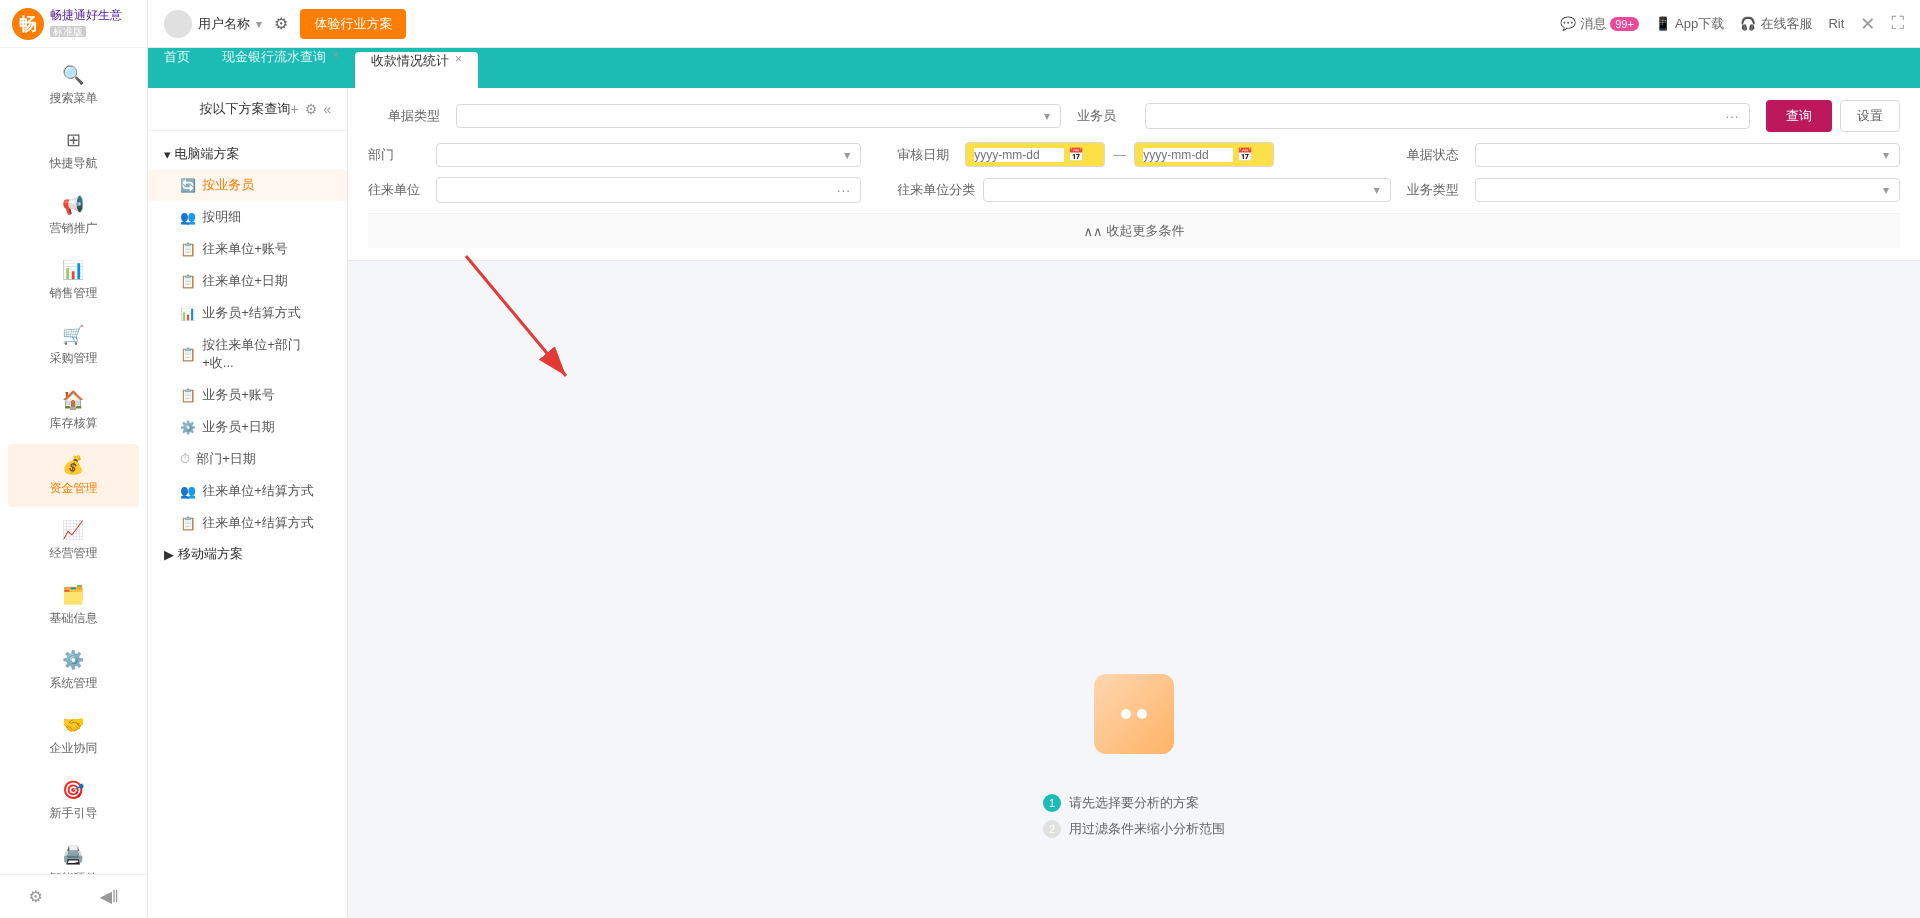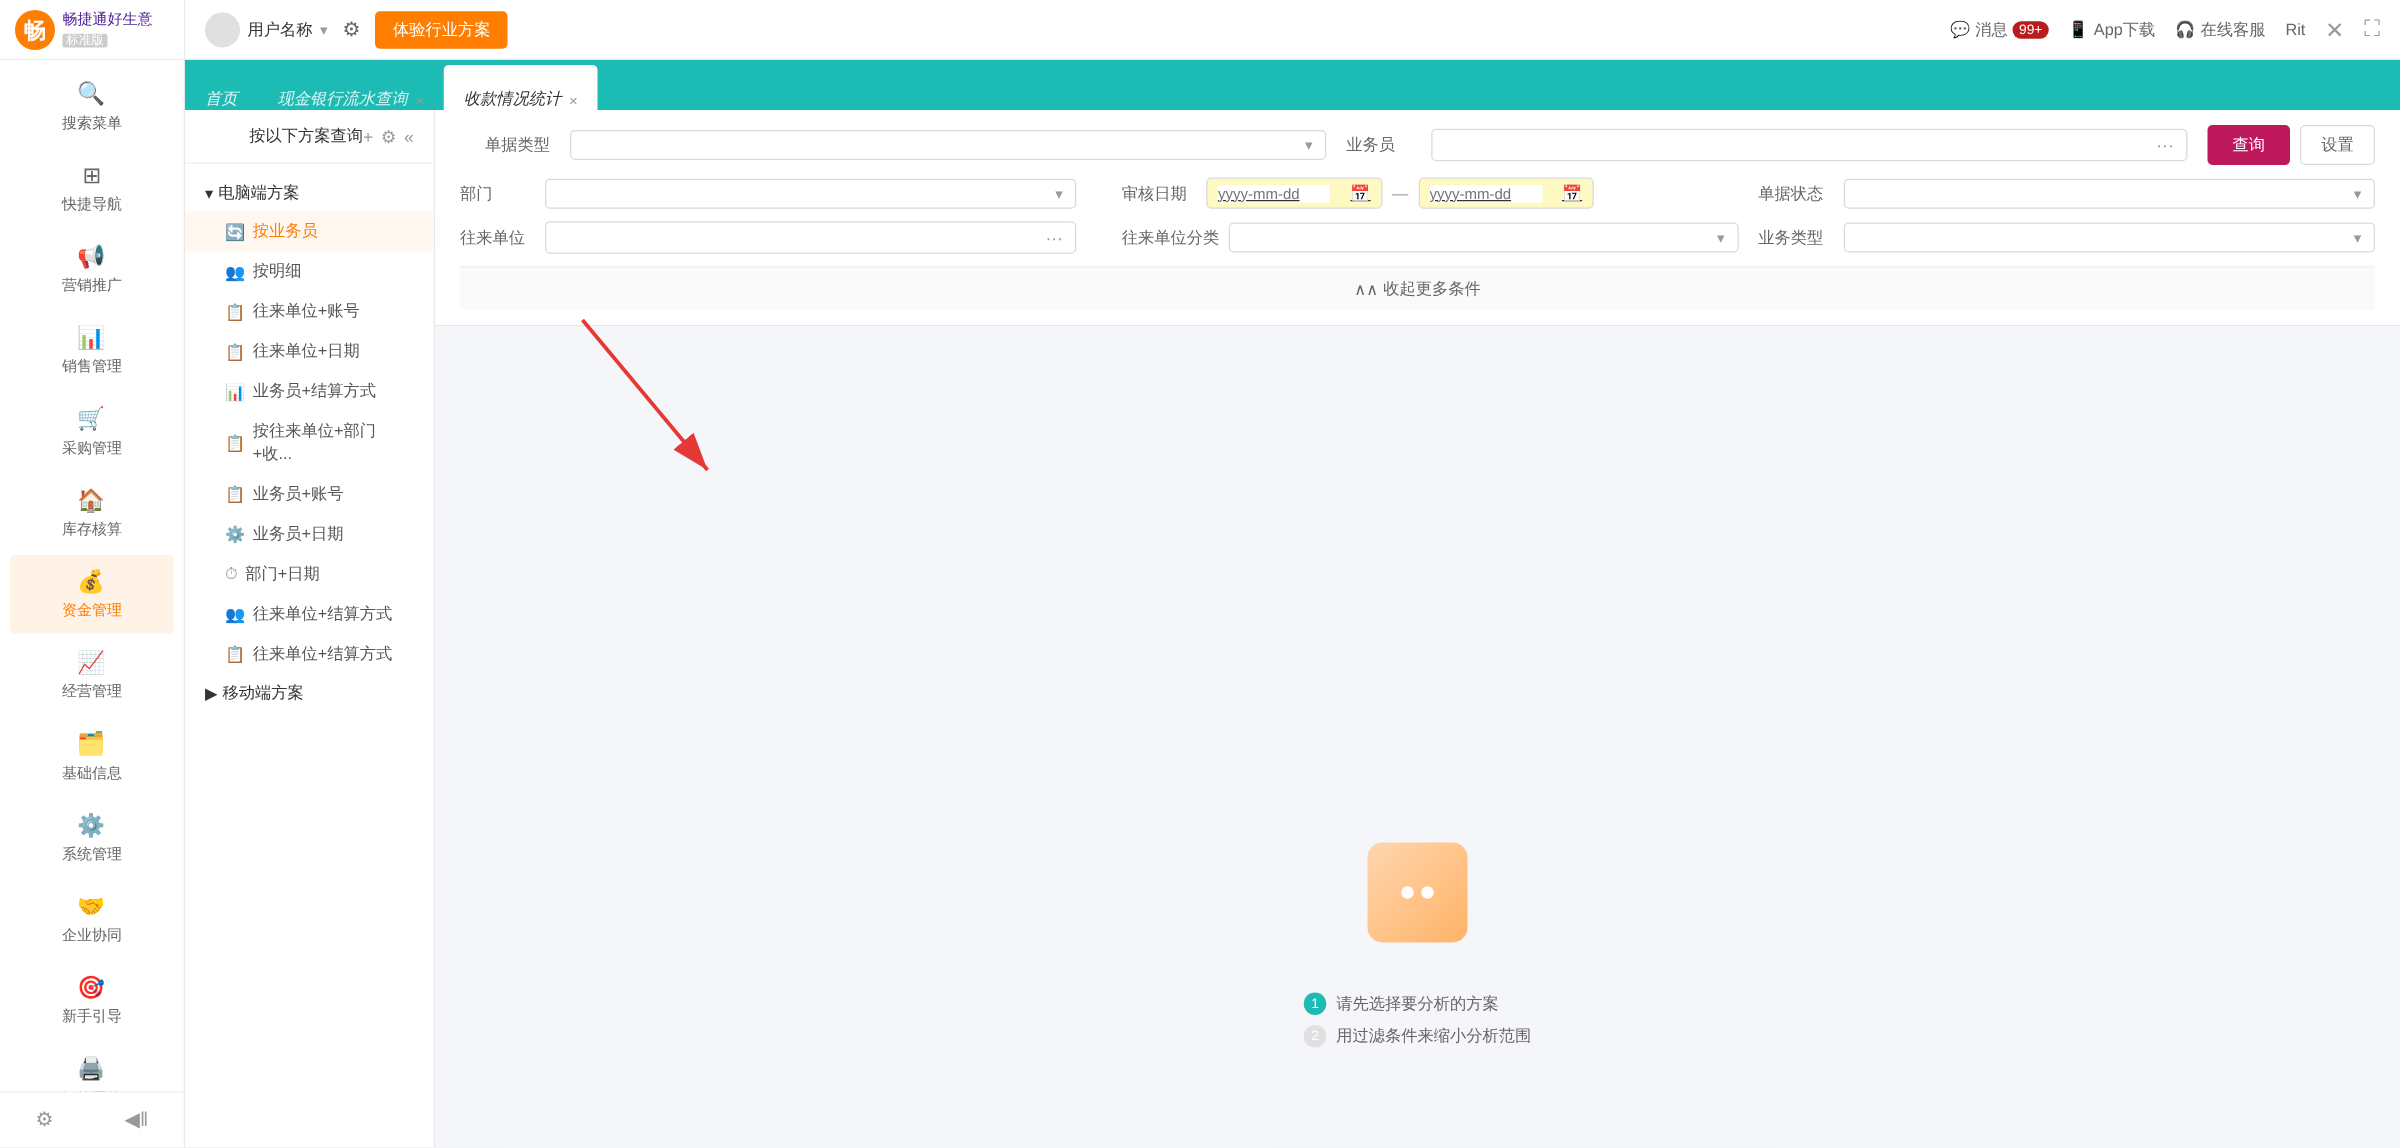--- a/index.html
+++ b/index.html
@@ -35,26 +35,26 @@
     .topbar-left { display: flex; align-items: center; gap: 12px; }
     .user-info { display: flex; align-items: center; gap: 6px; }
     .user-avatar { width: 28px; height: 28px; background: #ddd; border-radius: 50%; }
     .user-name { font-size: 13px; color: #333; }
     .dropdown-icon { color: #999; font-size: 12px; }
     .settings-icon { color: #666; font-size: 16px; cursor: pointer; }
     .trial-btn { background: #ff7d00; color: #fff; border: none; border-radius: 4px; padding: 6px 14px; font-size: 13px; cursor: pointer; }
 
     .topbar-right { display: flex; align-items: center; gap: 16px; }
     .topbar-right .icon-item { display: flex; align-items: center; gap: 4px; color: #666; cursor: pointer; font-size: 13px; }
-    .badge { background: #b91c1c; color: #fff; border-radius: 10px; padding: 1px 5px; font-size: 11px; }
+    .badge { background: #ec4899; color: #fff; border-radius: 10px; padding: 1px 5px; font-size: 11px; }
     .close-btn, .expand-btn { color: #999; font-size: 18px; cursor: pointer; }
 
     
     .tab-bar { height: 40px; background: #1cbbb4; display: flex; align-items: center; padding: 0 0 0 0; flex-shrink: 0; }
-    .tab { height: 40px; display: flex; align-items: flex-end; padding: 0 16px; cursor: pointer; color: rgba(255,255,255,0.8); font-size: 13px; gap: 6px; font-style: italic; }
+    .tab { height: 40px; display: flex; align-items: flex-start; padding: 0 16px; cursor: pointer; color: rgba(255,255,255,0.8); font-size: 13px; gap: 6px; }
     .tab.active { background: #fff; color: #333; border-radius: 4px 4px 0 0; margin-top: 4px; height: 36px; }
     .tab .tab-close { color: #999; font-size: 12px; }
     .home-tab { color: rgba(255,255,255,0.9); }
 
     
     .page-content { flex: 1; overflow-y: auto; background: #f5f6fa; display: flex; flex-direction: column; }
     .page-content::-webkit-scrollbar { width: 6px; }
 
     
     .page-header { background: #fff; padding: 10px 20px; display: flex; align-items: center; justify-content: space-between; border-bottom: 1px solid #e8e8e8; flex-shrink: 0; }
@@ -90,21 +90,21 @@
     .search-field { display: flex; align-items: center; gap: 8px; flex: 1; }
     .field-label { color: #666; font-size: 13px; white-space: nowrap; min-width: 60px; }
     .date-shortcuts { display: flex; gap: 2px; align-items: center; }
     .date-shortcut { padding: 2px 6px; font-size: 12px; color: #666; cursor: pointer; border-radius: 3px; }
     .date-shortcut.active { background: #ff7d00; color: #fff; border-radius: 10px; }
     .date-range { display: flex; align-items: center; gap: 4px; color: #333; font-size: 12px; }
 
     .select-field { display: flex; align-items: center; border: 1px solid #d9d9d9; border-radius: 4px; padding: 4px 10px; background: #fff; min-width: 200px; justify-content: space-between; cursor: pointer; }
     .select-field .placeholder { color: #bbb; font-size: 13px; }
     .select-arrow { color: #999; font-size: 12px; }
-    .date-input { display: flex; align-items: center; border: 1px solid #d9d9d9; border-radius: 4px; padding: 4px 8px; background: #fef9c3; gap: 16px; cursor: pointer; min-width: 140px; text-decoration: underline; }
+    .date-input { display: flex; align-items: center; border: 1px solid #d9d9d9; border-radius: 4px; padding: 4px 8px; background: #fde047; gap: 4px; cursor: pointer; min-width: 140px; }
     .date-input input { border: none; outline: none; color: #bbb; font-size: 12px; width: 90px; }
     .date-sep { color: #999; }
     .dot-btn { color: #999; cursor: pointer; font-size: 14px; }
 
     .search-actions { display: flex; gap: 8px; margin-left: auto; }
     .btn-query { background: #be185d; color: #fff; border: none; border-radius: 4px; padding: 6px 20px; cursor: pointer; font-size: 13px; }
     .btn-settings { background: #fff; color: #666; border: 1px solid #d9d9d9; border-radius: 4px; padding: 6px 16px; cursor: pointer; font-size: 13px; }
 
     .collapse-bar { display: flex; align-items: center; justify-content: center; padding: 8px; cursor: pointer; color: #666; gap: 4px; font-size: 13px; background: #fafafa; border-top: 1px solid #f0f0f0; }
 

